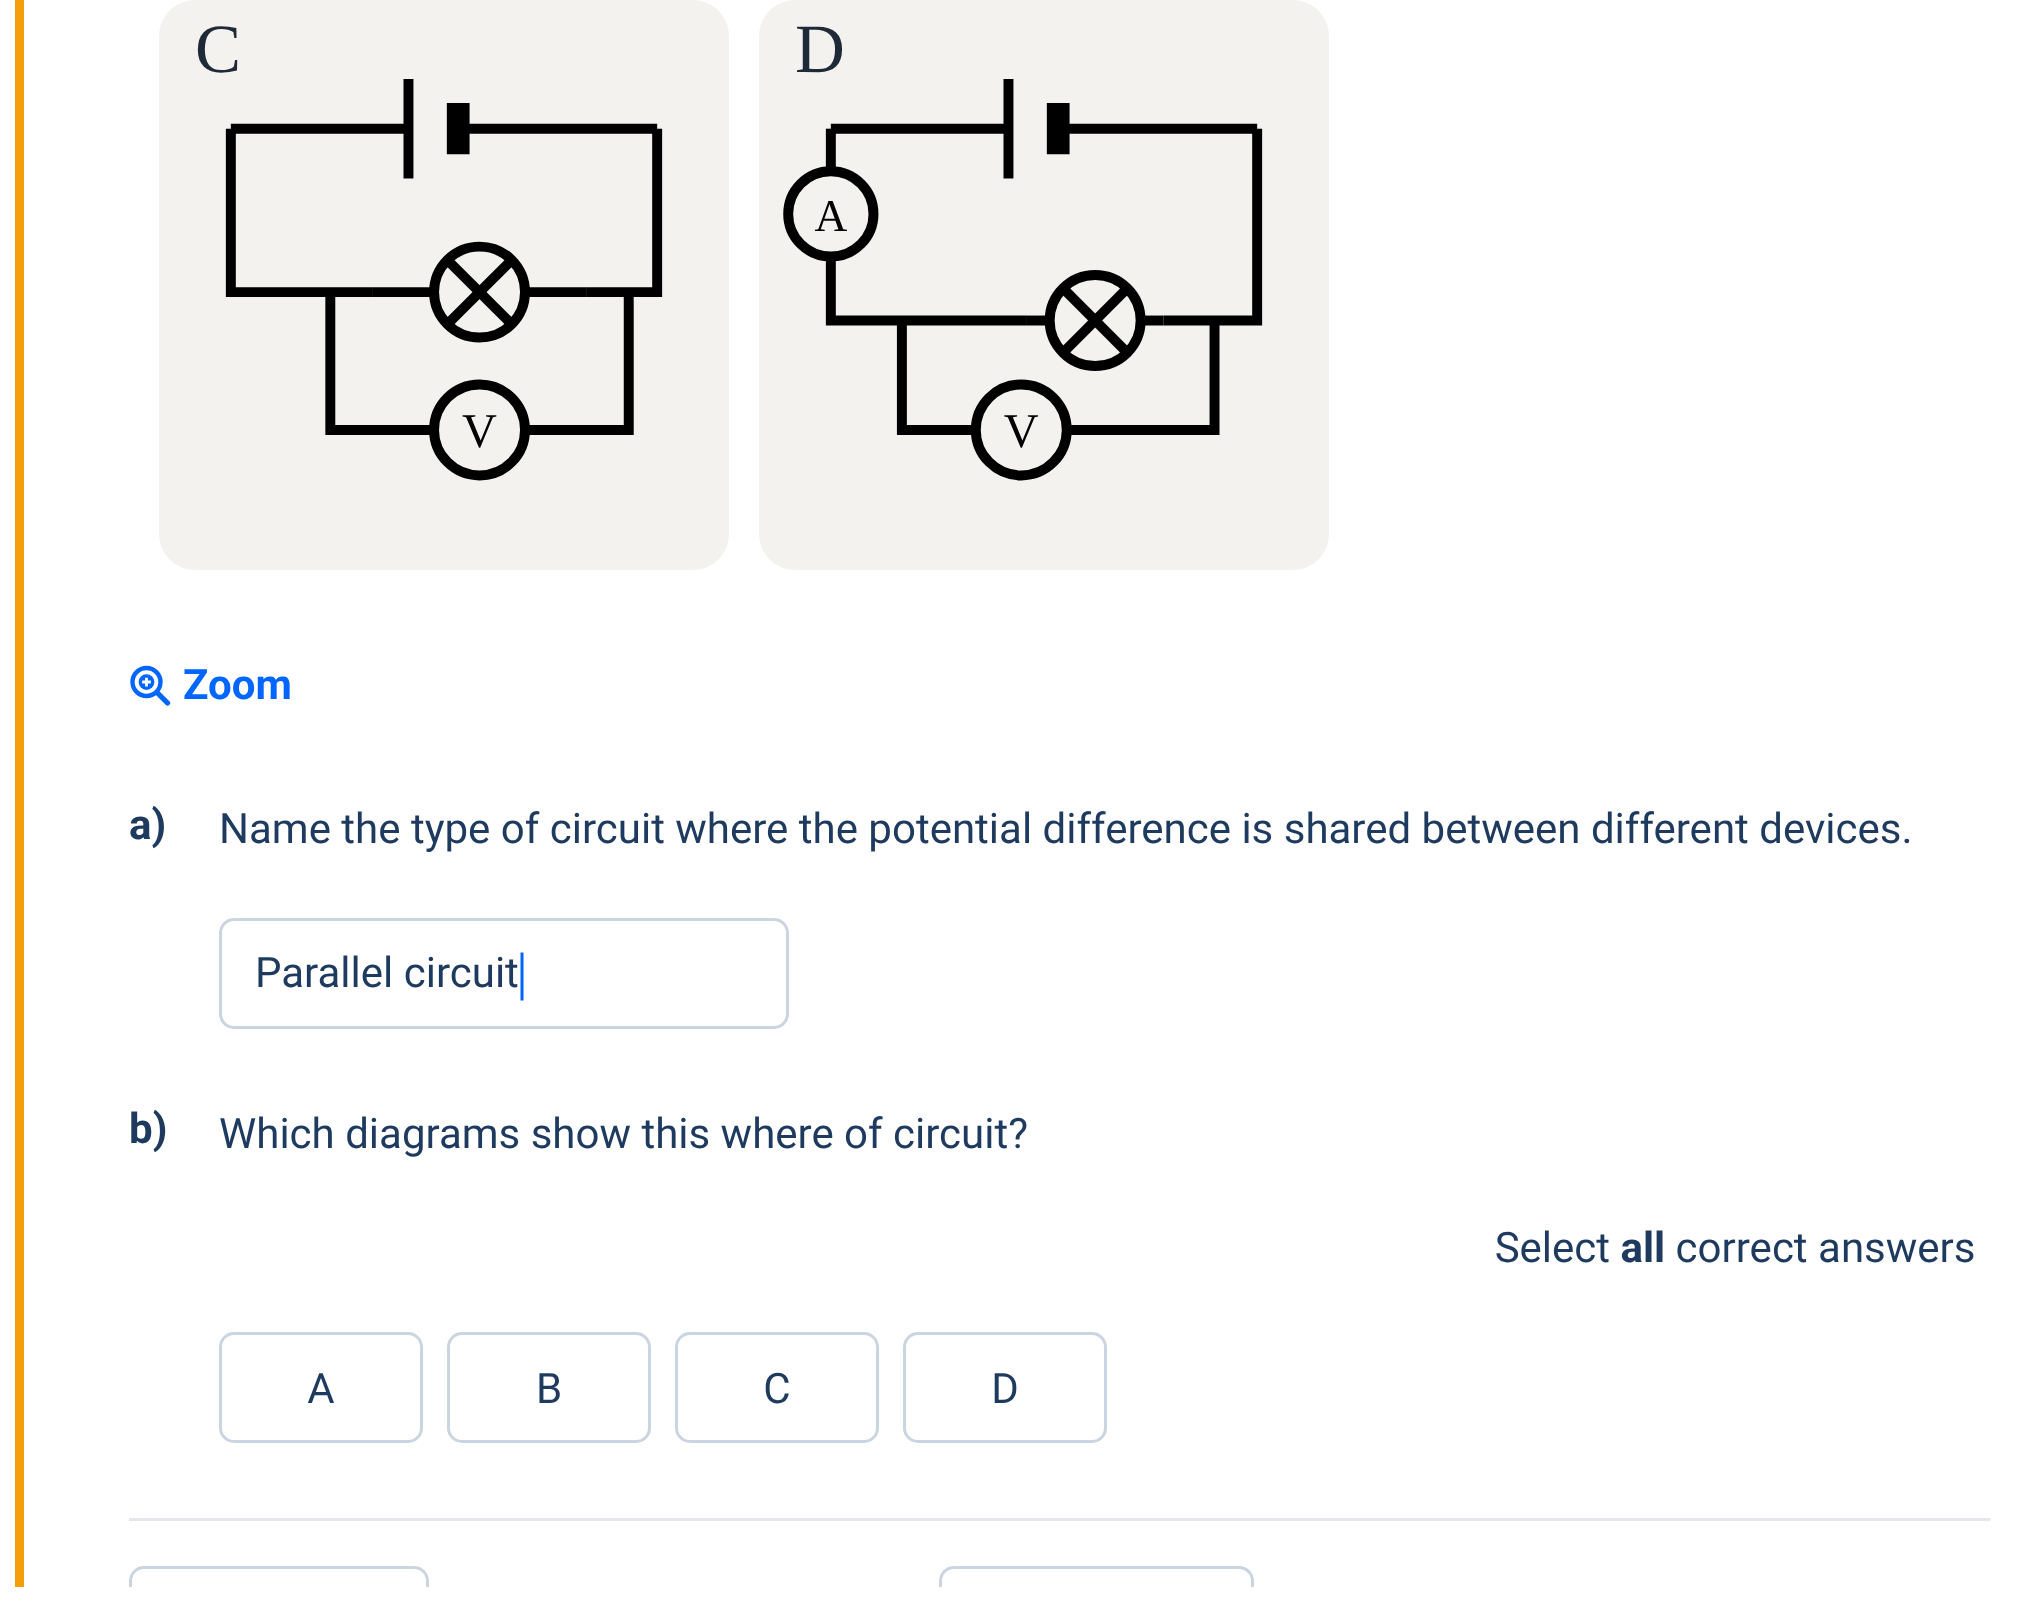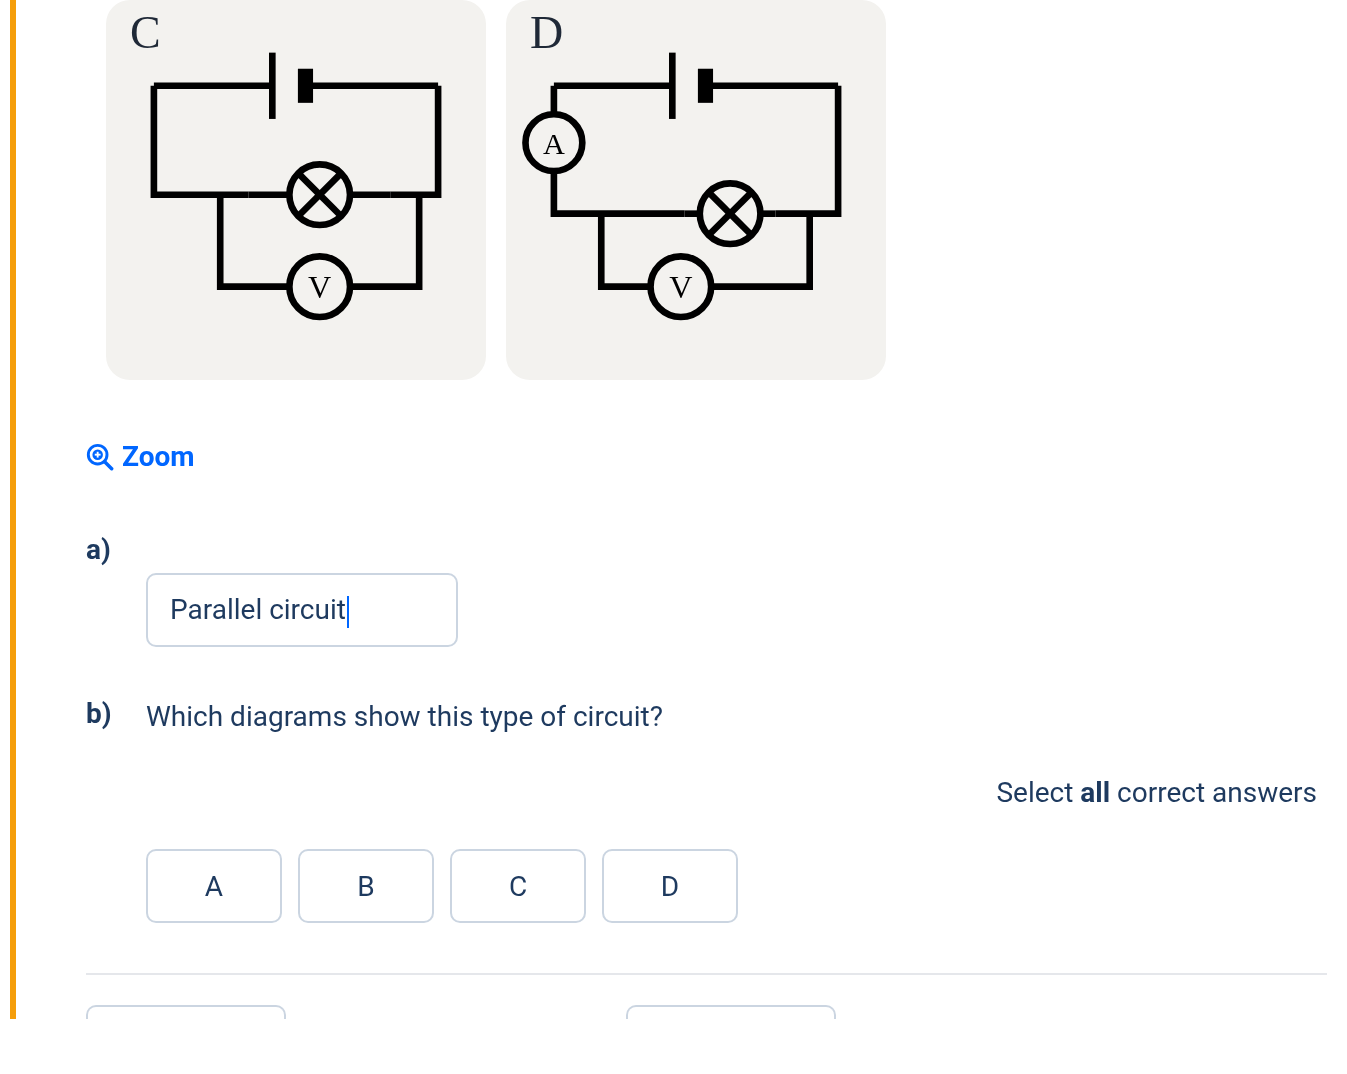--- a/index.html
+++ b/index.html
@@ -66,21 +66,21 @@
       color: #1e3a5f;
     }
     .question-letter {
       font-weight: 700;
       min-width: 40px;
     }
     .question-body { flex: 1; }
     .question-text { line-height: 1.4; color: #1e3a5f; }
     .answer-input {
       margin-top: 40px;
-      width: 312px;
+      width: 380px;
       height: 74px;
       border: 2px solid #cbd5e1;
       border-radius: 10px;
       padding: 0 22px;
       font-size: 28px;
       font-family: inherit;
       color: #1e3a5f;
       background: #ffffff;
       position: relative;
     }
@@ -216,32 +216,33 @@
       <line x1="10" y1="7.5" x2="10" y2="12.5" stroke="#fff" stroke-width="1.6"></line>
       <line x1="7.5" y1="10" x2="12.5" y2="10" stroke="#fff" stroke-width="1.6"></line>
     </svg>
     <span>Zoom</span>
   </div>
 
   <div class="question-block">
     <div class="question-row">
       <div class="question-letter">a)</div>
       <div class="question-body">
+        <div class="question-text">Name the type of circuit where the potential difference is shared between different devices.</div>
         <div class="answer-input">
           <span class="answer-input-text"><span>Parallel circuit</span><span class="caret"></span></span>
         </div>
       </div>
     </div>
   </div>
 
   <div class="question-block">
     <div class="question-row">
       <div class="question-letter">b)</div>
       <div class="question-body">
-        <div class="question-text">Which diagrams show this type of circuit?</div>
+        <div class="question-text">Which diagrams show this where of circuit?</div>
         <div class="select-hint">
           <span>Select </span><strong>all</strong><span> correct answers</span>
         </div>
         <div class="options-row">
           <button class="option-btn">A</button>
           <button class="option-btn">B</button>
           <button class="option-btn">C</button>
           <button class="option-btn">D</button>
         </div>
       </div>

